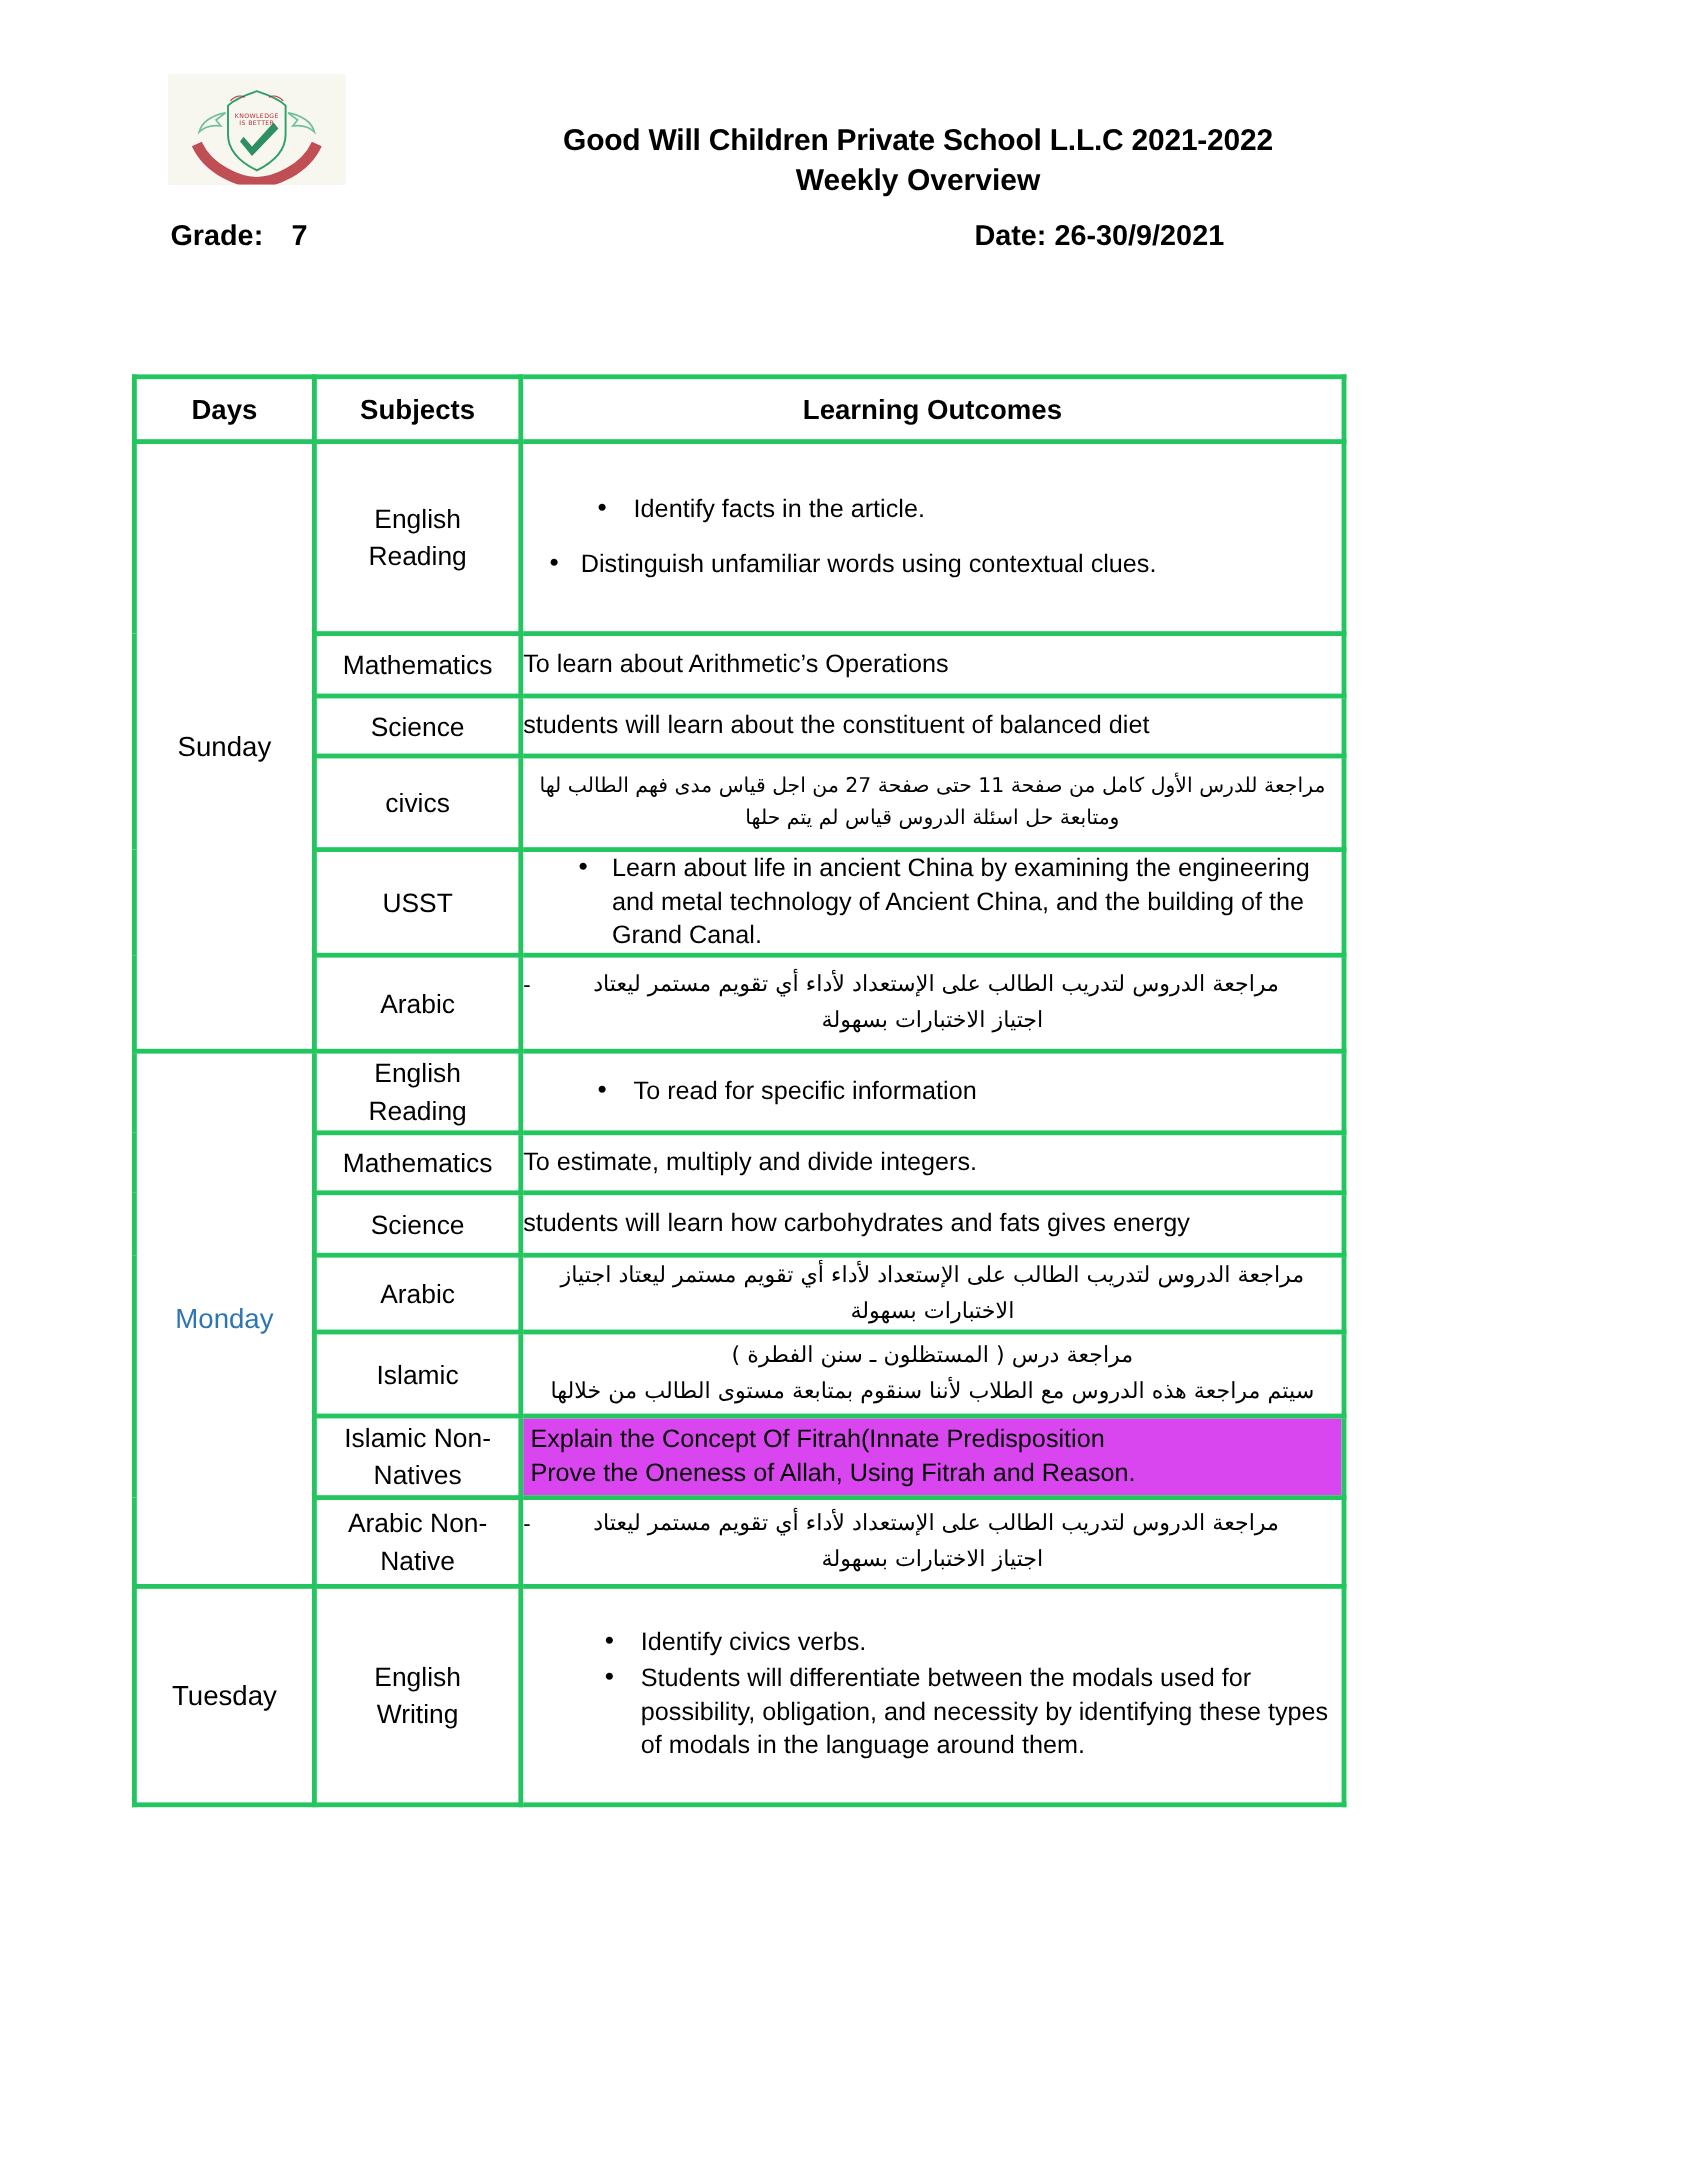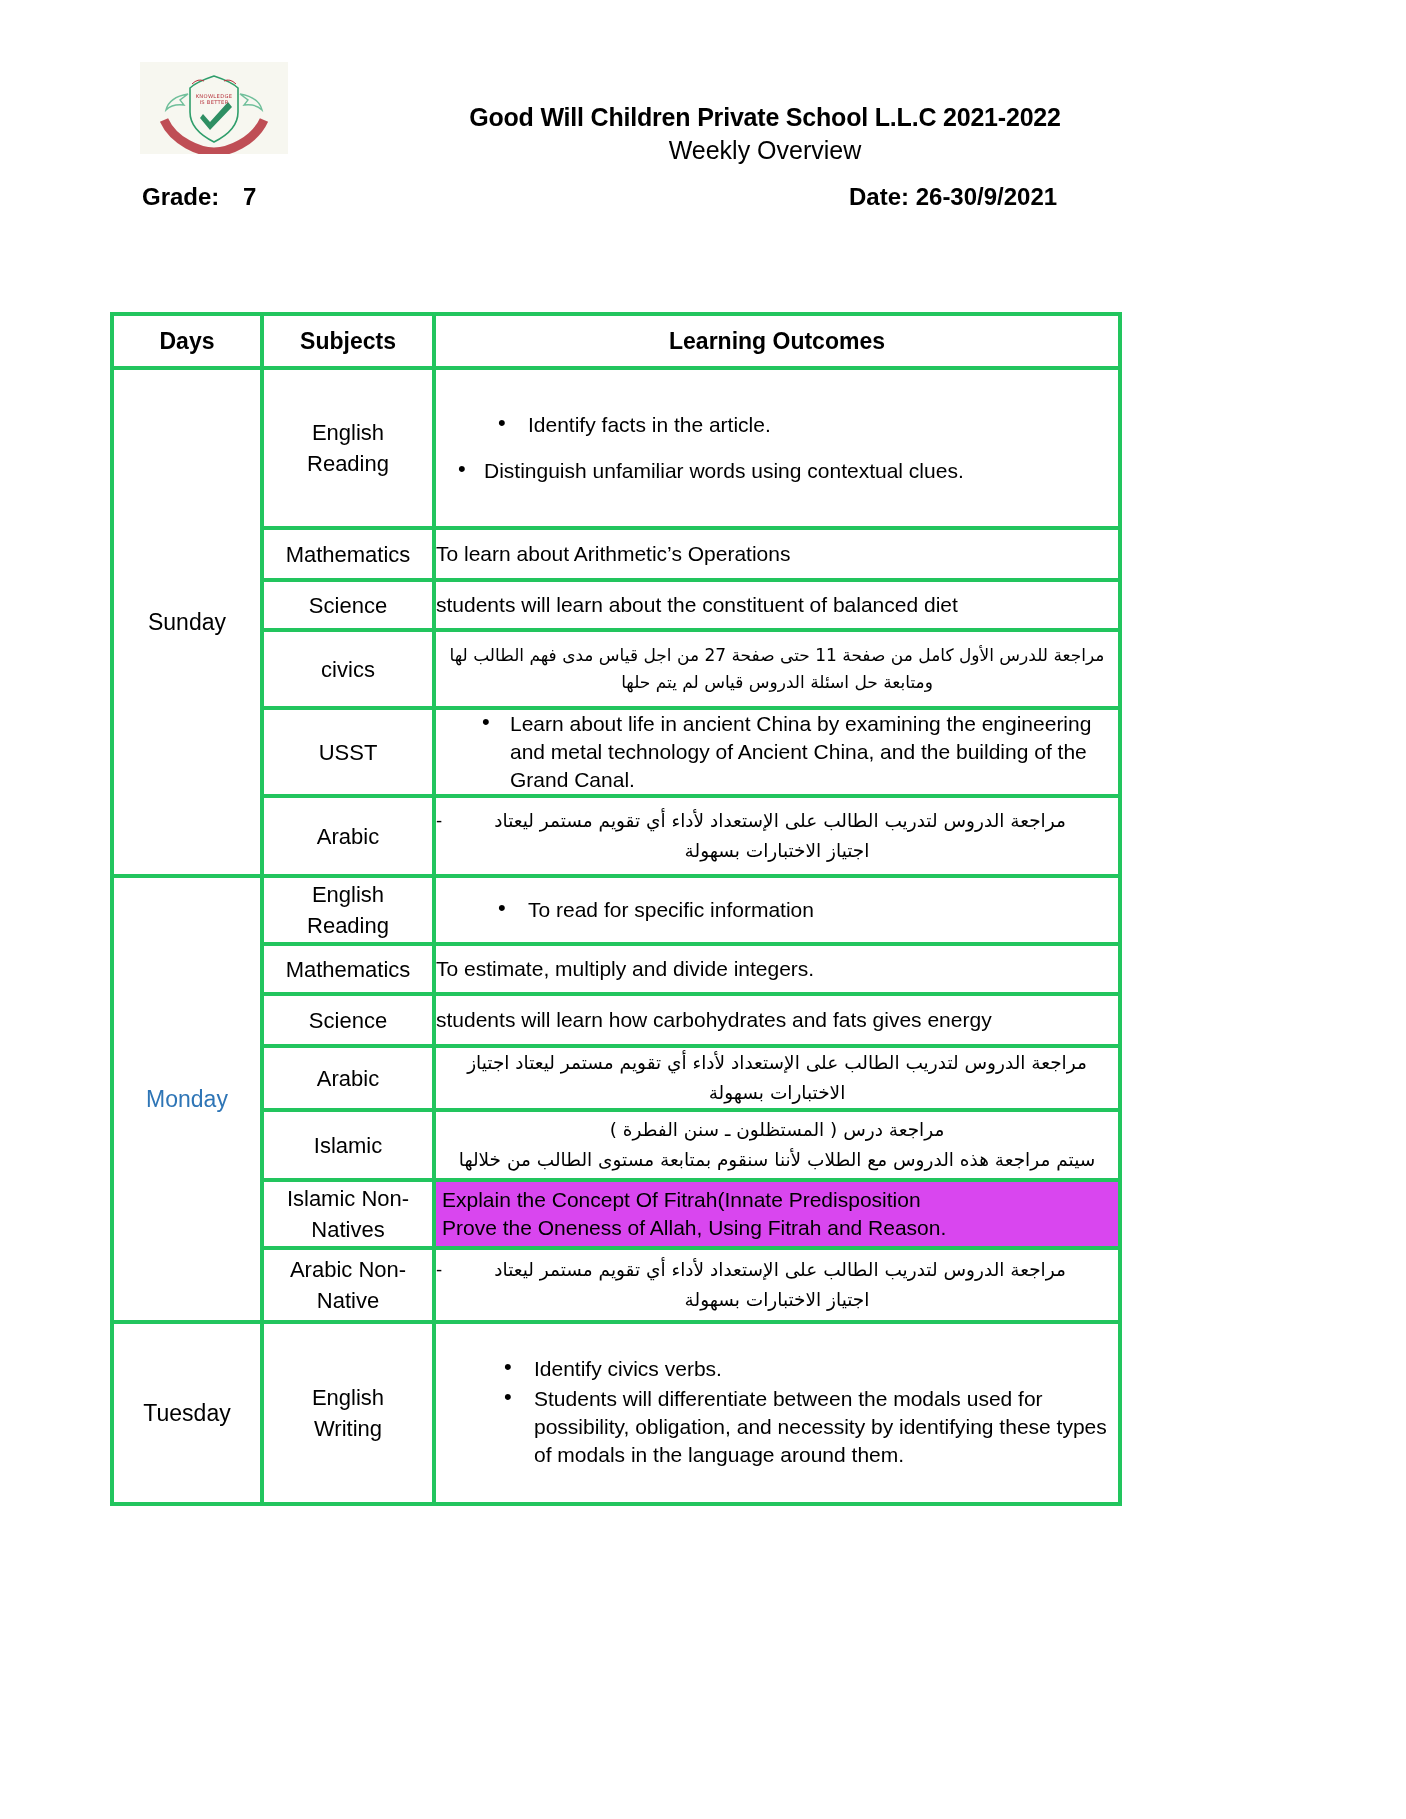--- a/index.html
+++ b/index.html
@@ -49,21 +49,21 @@
     text-align: center;
   }
   .title-line1 {
     font-size: 25px;
     font-weight: bold;
     letter-spacing: -0.2px;
     line-height: 32px;
   }
   .title-line2 {
     font-size: 25px;
-    font-weight: normal;
+    font-weight: bold;
     line-height: 34px;
   }
 
   .grade-row {
     position: absolute;
     left: 0;
     top: 183px;
     width: 1288px;
     height: 40px;
     text-align: right;
@@ -81,21 +81,20 @@
     top: 0;
     font-size: 24px;
     font-weight: bold;
   }
   .date-label {
     position: absolute;
     left: 812px;
     top: 0;
     font-size: 24px;
     font-weight: bold;
-    margin-left: 37px;
   }
 
   
   .tbl-wrap {
     position: absolute;
     left: 110px;
     top: 312px;
     width: 1008px;
   }
   table.sched {

